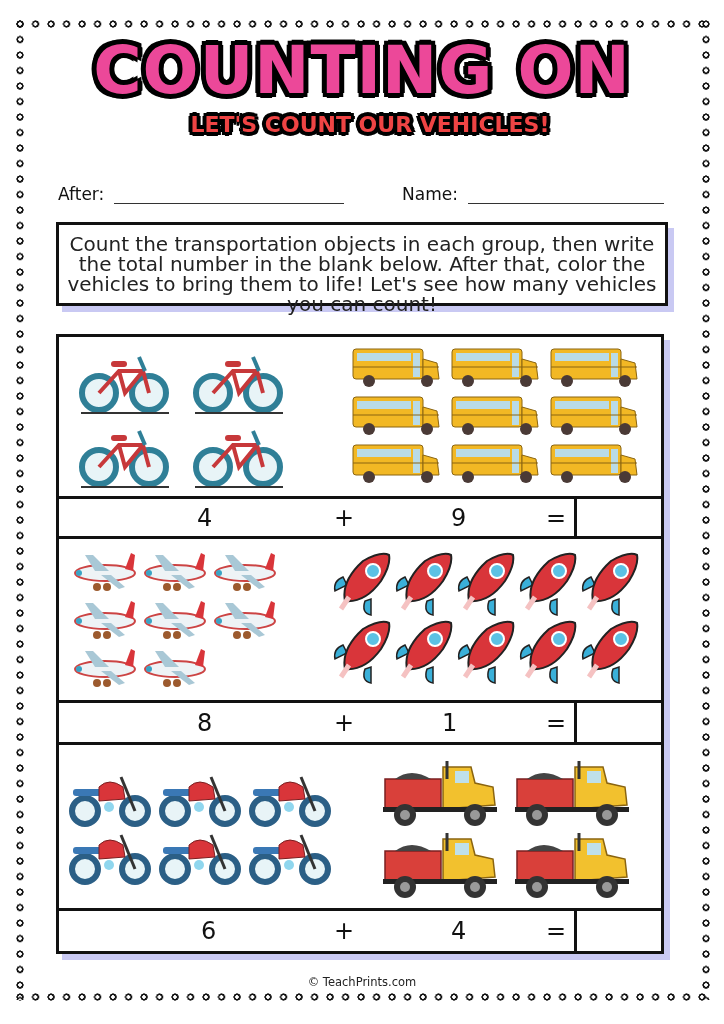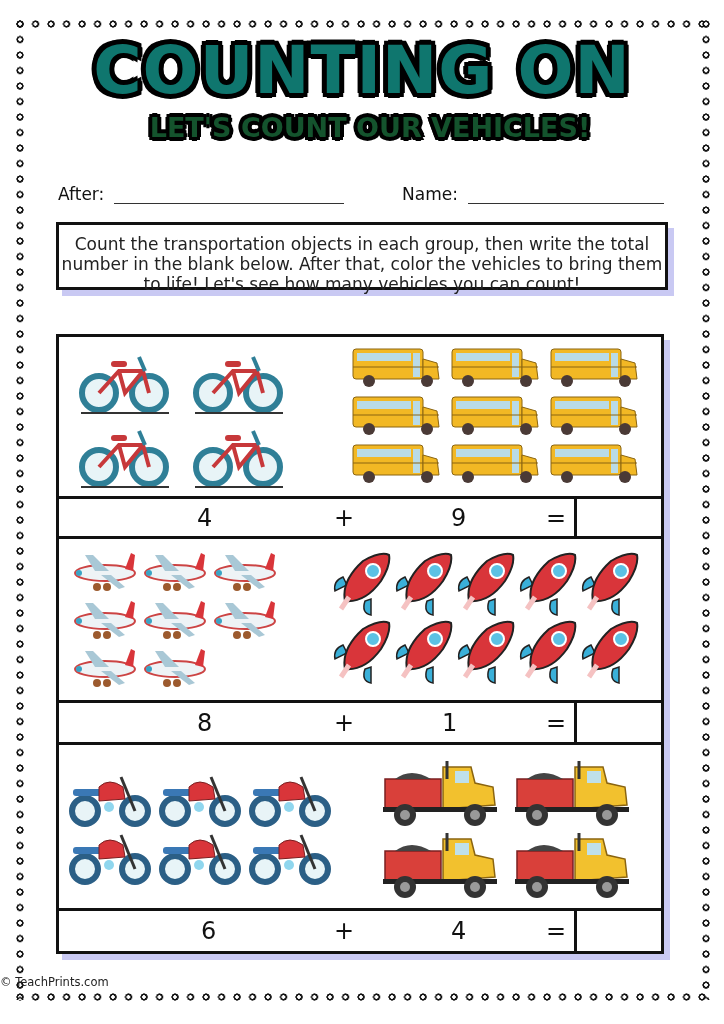--- a/index.html
+++ b/index.html
@@ -1,33 +1,33 @@
 <!DOCTYPE html>
 <html><head>
 <meta charset="utf-8">
 <style>
   *{box-sizing:border-box;margin:0;padding:0}
   html,body{width:724px;height:1024px;background:#fff;overflow:hidden}
   body{position:relative;font-family:"DejaVu Sans",sans-serif;color:#111}
   .dots{position:absolute;background-repeat:repeat}
   .dots-h{height:8px;background-image:radial-gradient(circle at 4px 4px,#fff 1.6px,#111 2px,#111 3.4px,transparent 3.8px);background-size:15.5px 8px}
   .dots-v{width:8px;background-image:radial-gradient(circle at 4px 4px,#fff 1.6px,#111 2px,#111 3.4px,transparent 3.8px);background-size:8px 15.5px}
-  .title{position:absolute;left:0;right:0;top:38px;text-align:center;font-family:"DejaVu Sans",sans-serif;font-weight:bold;font-size:66px;letter-spacing:1px;color:#0f766e;-webkit-text-stroke:0;text-shadow:
+  .title{position:absolute;left:0;right:0;top:38px;text-align:center;font-family:"DejaVu Sans",sans-serif;font-weight:bold;font-size:66px;letter-spacing:1px;color:#ec4899;-webkit-text-stroke:0;text-shadow:
     0 0 0 #000,3px 0 #000,-3px 0 #000,0 3px #000,0 -3px #000,3px 3px #000,-3px -3px #000,3px -3px #000,-3px 3px #000,5px 0 #000,-5px 0 #000,0 5px #000,0 -5px #000,4px 4px #000,-4px -4px #000,4px -4px #000,-4px 4px #000;line-height:1}
-  .subtitle{position:absolute;left:16px;right:0;top:114px;text-align:center;font-weight:bold;font-size:27px;color:#14532d;line-height:1;text-shadow:2px 0 #000,-2px 0 #000,0 2px #000,0 -2px #000,3px 3px #000,-3px -3px #000,3px -3px #000,-3px 3px #000,4px 0 #000,-4px 0 #000,0 4px #000,0 -4px #000}
+  .subtitle{position:absolute;left:16px;right:0;top:114px;text-align:center;font-weight:bold;font-size:22px;color:#ef4444;line-height:1;text-shadow:2px 0 #000,-2px 0 #000,0 2px #000,0 -2px #000,3px 3px #000,-3px -3px #000,3px -3px #000,-3px 3px #000,4px 0 #000,-4px 0 #000,0 4px #000,0 -4px #000}
   .field{position:absolute;top:184px;font-size:17px;display:flex;align-items:flex-end}
   .field .line{border-bottom:1.5px solid #333;height:18px;margin-left:10px}
-  .instr{position:absolute;left:56px;top:222px;width:612px;height:68px;border:3px solid #111;box-shadow:6px 6px 0 #c9c9f3;background:#fff;text-align:center;font-size:17px;line-height:20px;padding-top:9px;color:#222}
+  .instr{position:absolute;left:56px;top:222px;width:612px;height:84px;border:3px solid #111;box-shadow:6px 6px 0 #c9c9f3;background:#fff;text-align:center;font-size:20px;line-height:20px;padding-top:9px;color:#222}
   .grid{position:absolute;left:56px;top:334px;width:608px;height:620px;border:3px solid #111;box-shadow:6px 6px 0 #c9c9f3;background:#fff}
   .pic{position:absolute;left:0;right:0;border-bottom:3px solid #111}
   .eq{position:absolute;left:0;right:0;border-bottom:3px solid #111;font-size:24px}
   .eq span{position:absolute;top:50%;transform:translateY(-50%)}
   .ans{position:absolute;right:0;top:0;bottom:0;width:87px;border-left:3px solid #111}
   .icons{position:absolute;display:grid}
-  .footer{position:absolute;left:0;right:0;top:975px;font-size:11.5px;color:#222}
+  .footer{position:absolute;left:0;right:0;top:975px;text-align:center;font-size:11.5px;color:#222}
 </style>
 </head>
 <body>
 
 <div class="dots dots-h" style="left:16px;top:20px;width:694px"></div>
 <div class="dots dots-h" style="left:16px;top:993px;width:694px"></div>
 <div class="dots dots-v" style="left:16px;top:20px;height:980px"></div>
 <div class="dots dots-v" style="left:702px;top:20px;height:980px"></div>
 
 <div class="title">COUNTING ON</div>

